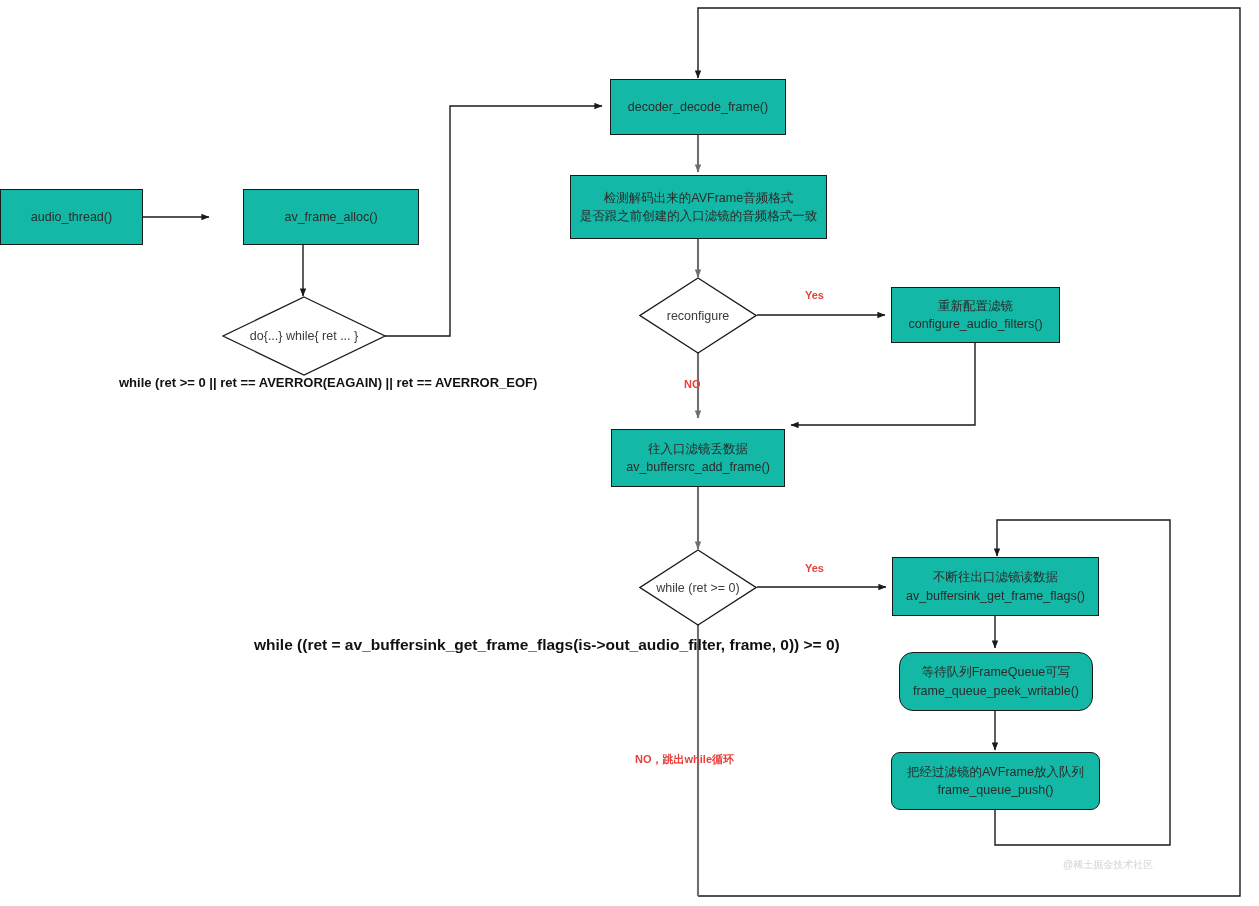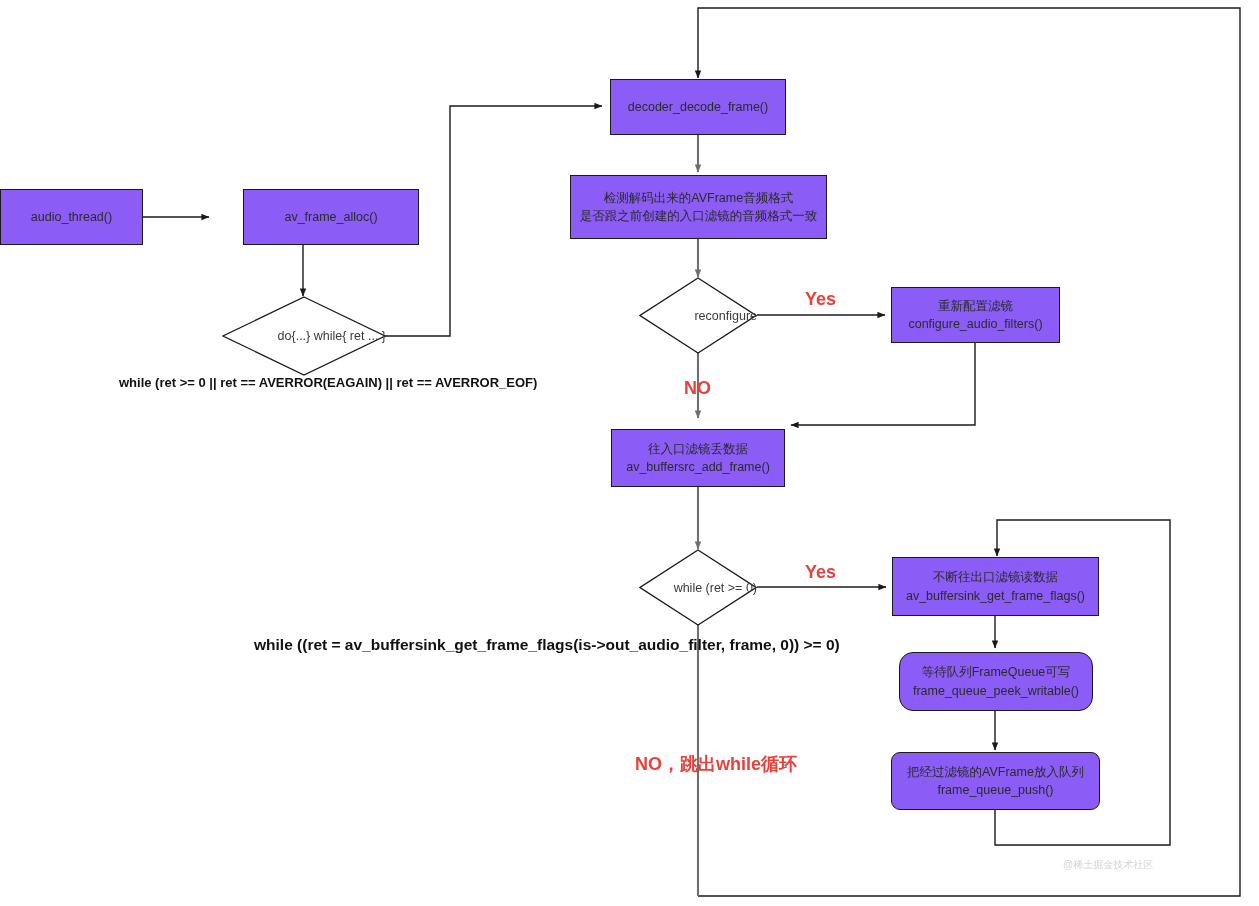--- a/index.html
+++ b/index.html
@@ -1,29 +1,29 @@
 <!DOCTYPE html>
 <html><head>
 <meta charset="utf-8">
 <style>
   html,body{margin:0;padding:0;background:#ffffff;}
   body{width:1259px;height:906px;overflow:hidden;font-family:"Liberation Sans","DejaVu Sans",sans-serif;}
   #canvas{position:relative;width:1259px;height:906px;background:#fff;}
   svg.wires{position:absolute;left:0;top:0;width:1259px;height:906px;pointer-events:none;}
-  .node{position:absolute;box-sizing:border-box;background:#8b5cf6;border:1.3px solid #1a1a1a;
+  .node{position:absolute;box-sizing:border-box;background:#14b8a6;border:1.3px solid #1a1a1a;
         display:flex;align-items:center;justify-content:center;text-align:center;
         font-size:12.5px;color:#2b2b2b;line-height:1.45;}
   .node.rounded{border-radius:14px;}
   .node .lines{padding:0 6px;}
-  .diamond{position:absolute;box-sizing:border-box;display:flex;align-items:center;justify-content:flex-end;}
+  .diamond{position:absolute;box-sizing:border-box;display:flex;align-items:center;justify-content:center;}
   .diamond svg{position:absolute;left:0;top:0;}
   .diamond .dlabel{position:relative;z-index:2;font-size:12.5px;color:#3a3a3a;white-space:nowrap;}
   .caption{position:absolute;font-size:13px;font-weight:bold;color:#111;white-space:nowrap;}
   .caption.big{font-size:15.5px;}
-  .edgelabel{position:absolute;font-size:18px;font-weight:bold;color:#e8403a;white-space:nowrap;}
+  .edgelabel{position:absolute;font-size:11px;font-weight:bold;color:#e8403a;white-space:nowrap;}
   .watermark{position:absolute;font-size:10px;color:#d2d2d2;white-space:nowrap;}
 </style>
 </head>
 <body>
 
 <div id="canvas">
 
   <svg class="wires" viewBox="0 0 1259 906">
     <defs>
       <marker id="ah" markerWidth="9" markerHeight="9" refX="7.6" refY="3.2" orient="auto" markerUnits="userSpaceOnUse">

